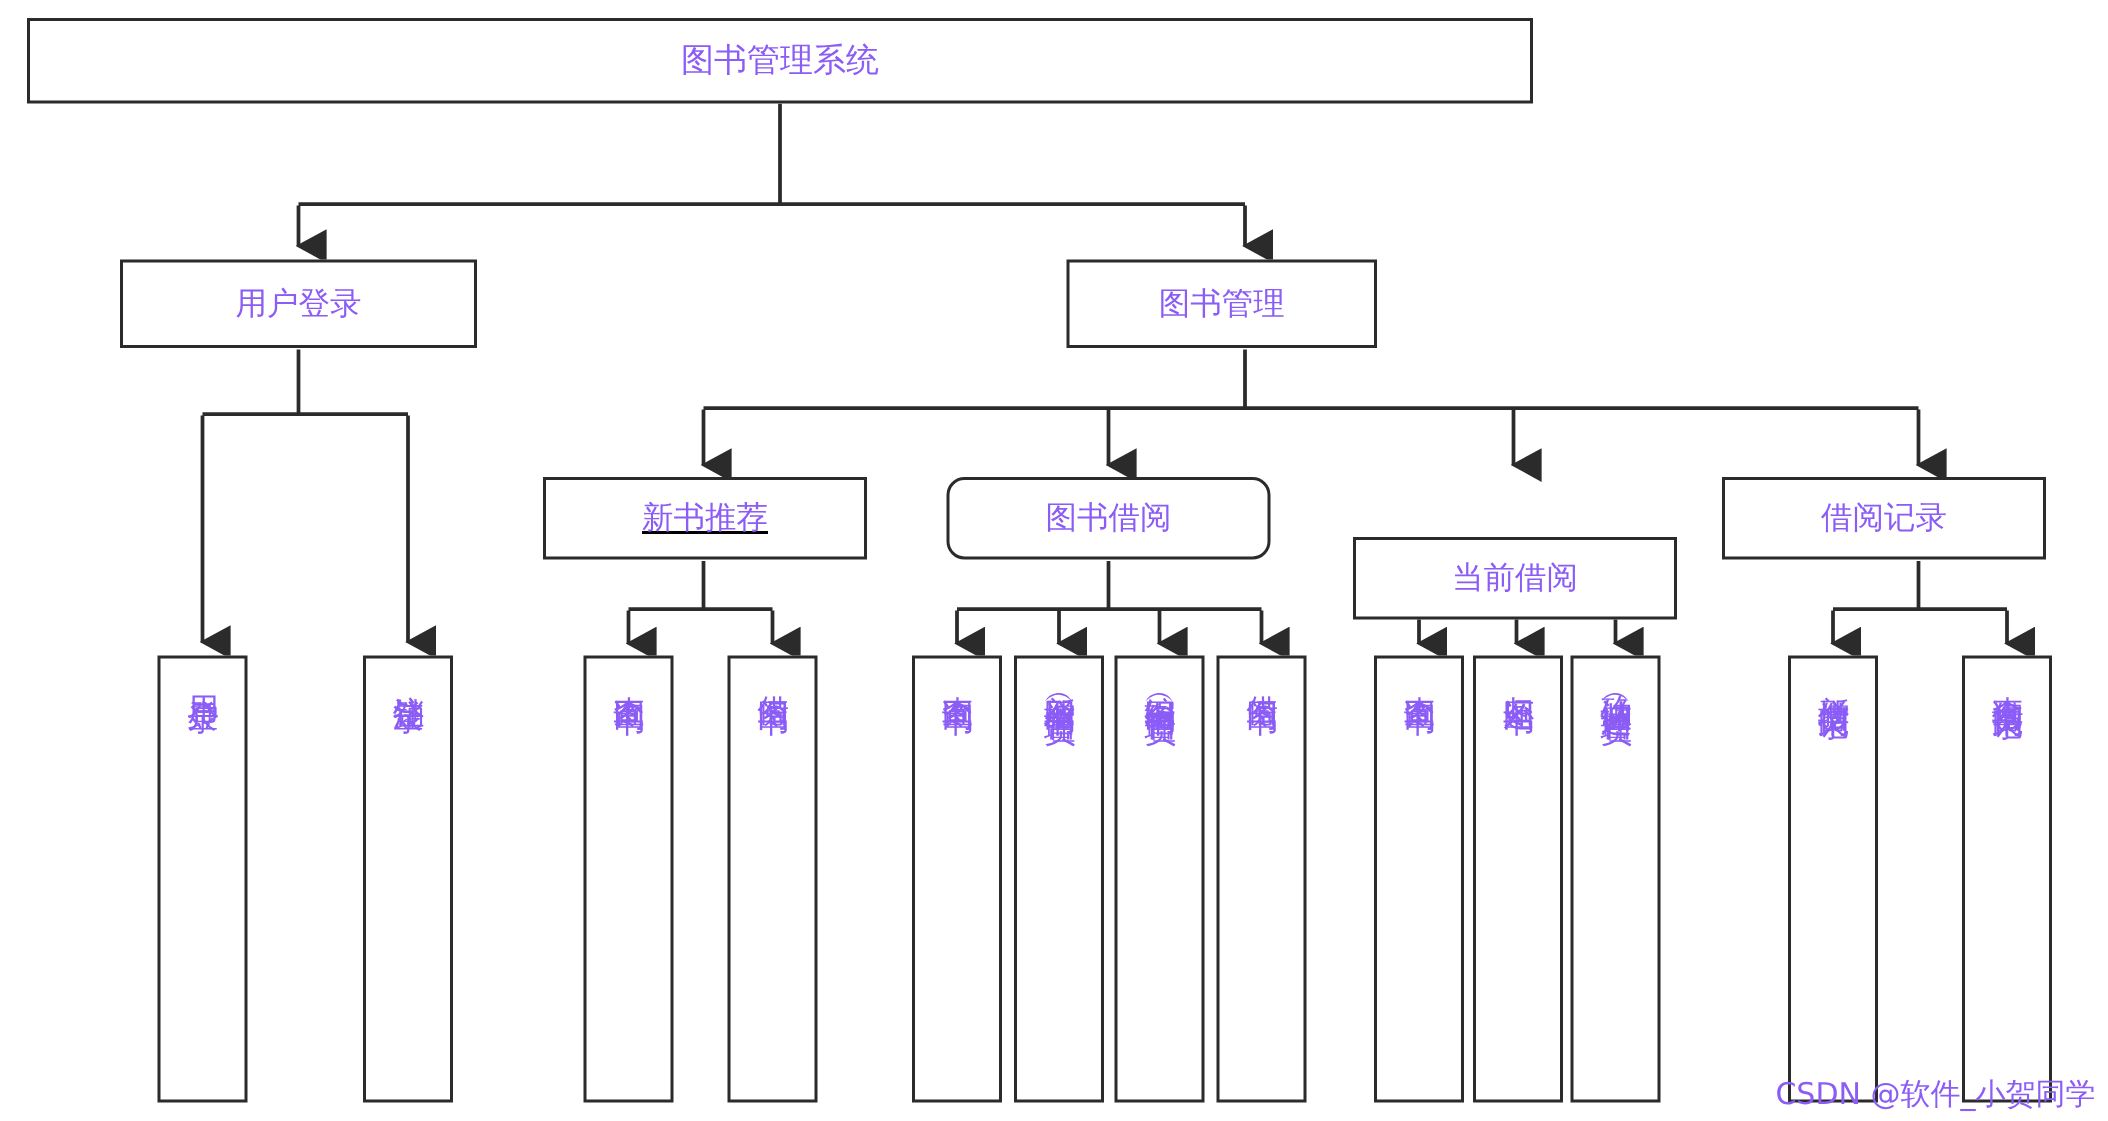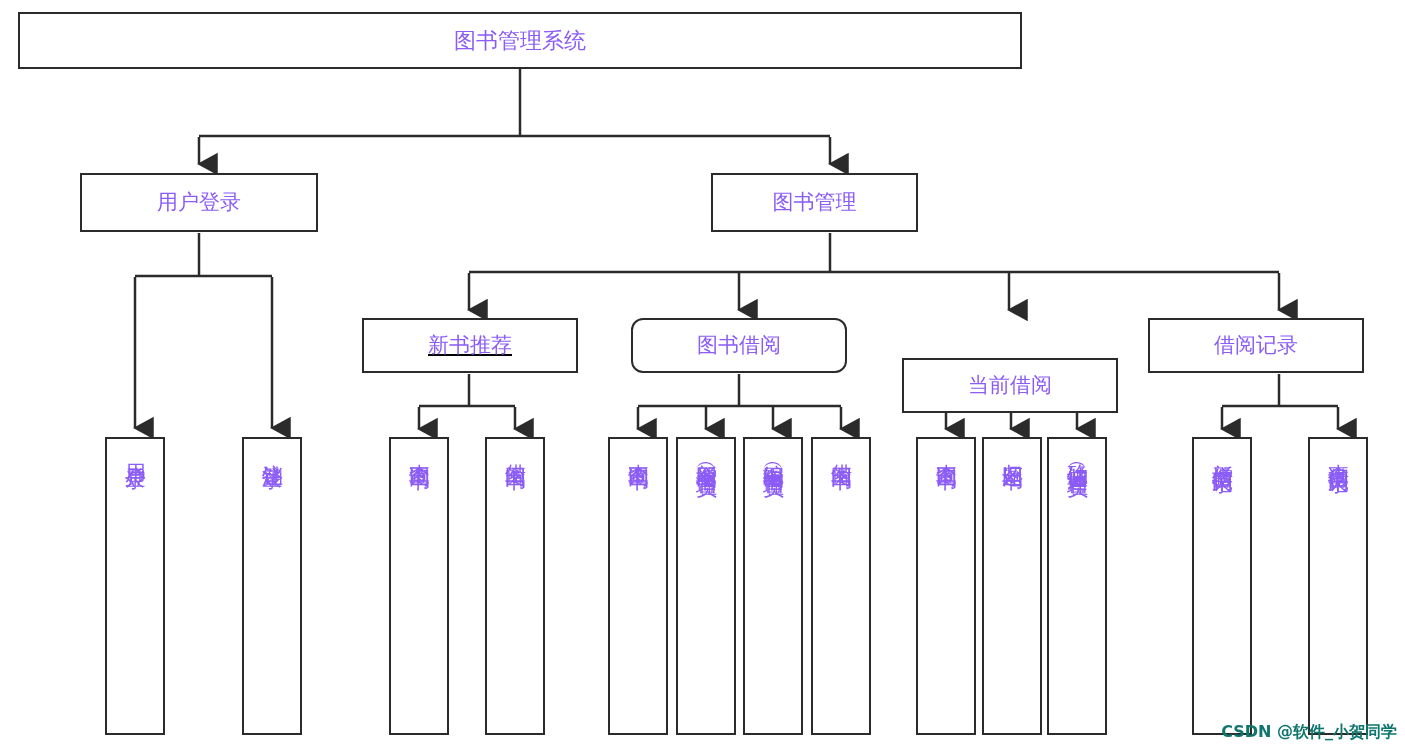--- a/index.html
+++ b/index.html
@@ -63,26 +63,25 @@
     font-size: 21px;
     letter-spacing: 2px;
     line-height: 1;
     white-space: nowrap;
   }
   
   #watermark {
     position: absolute;
     right: 8px;
     bottom: 4px;
-    font-size: 16px;
-    color: #0f766e;
+    font-size: 20px;
+    color: #8b5cf6;
     z-index: 6;
     user-select: none;
     white-space: nowrap;
-    font-weight: bold;
   }
 </style>
 </head>
 <body>
 
 <div id="canvas">
 
   <svg id="wires" viewBox="0 0 1405 747" width="1405" height="747">
     <defs>
       <marker id="arrow" viewBox="0 0 12 12" refX="6" refY="10" markerWidth="9" markerHeight="9" orient="auto-start-reverse">

